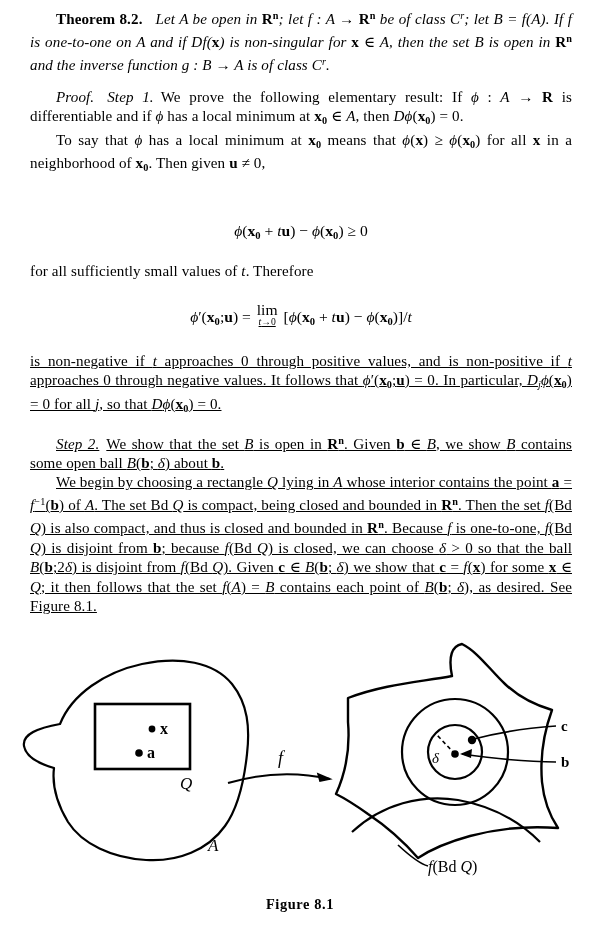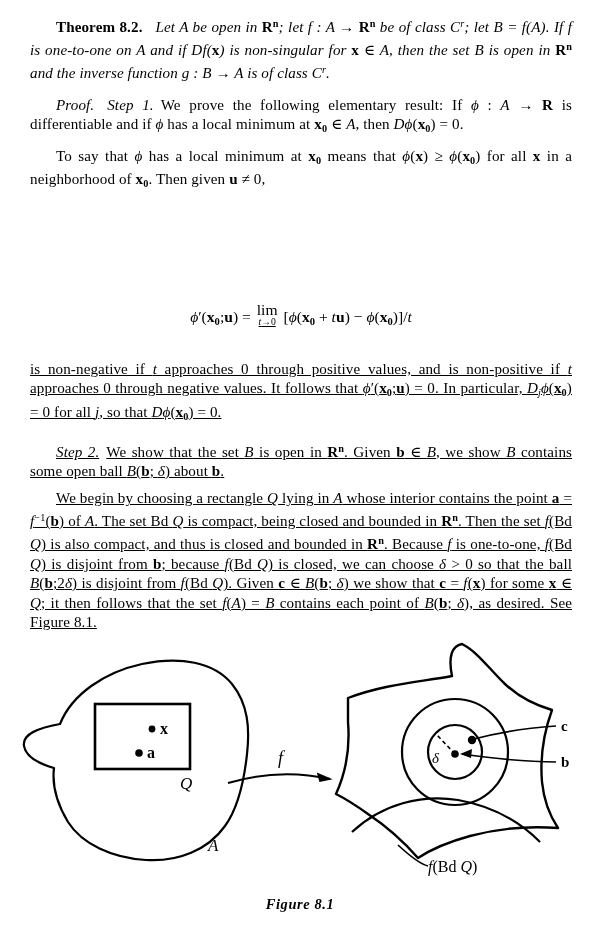--- a/index.html
+++ b/index.html
@@ -21,21 +21,21 @@
     width: 600px;
     height: 930px;
   }
   .textblock {
     position: absolute;
     left: 30px;
     top: 6px;
     width: 542px;
   }
   p.para {
-    margin: 8px 0 0 0;
+    margin: 0 0 0 0;
     font-size: 15.1px;
     line-height: 19.4px;
     text-align: justify;
     text-justify: inter-word;
     letter-spacing: 0.1px;
   }
   p.indent { text-indent: 26px; }
   p.gap-before { margin-top: 13px; }
   .bold { font-weight: bold; }
   .ital { font-style: italic; }
@@ -85,21 +85,20 @@
     height: 294px;
   }
   .figcaption {
     position: absolute;
     left: 0;
     top: 896px;
     width: 600px;
     text-align: center;
     font-size: 14.4px;
     font-weight: bold;
-    font-style: italic;
     letter-spacing: 0.6px;
   }
   .fig-label {
     font-family: "Liberation Serif", "DejaVu Serif", serif;
     font-size: 16px;
   }
   .fig-label-bd { font-weight: bold; }
 </style>
 </head>
 <body>
@@ -109,21 +108,27 @@
   <div class="textblock">
 
     <p class="para indent"><span class="bold">Theorem 8.2.</span><span class="sp-wide"></span><span class="ital">Let <span class="mi">A</span> be open in <span class="bb" style="font-style:normal">R</span><sup style="font-weight:bold;font-style:normal">n</sup>; let <span class="mi">f</span> : <span class="mi">A</span> → <span class="bb" style="font-style:normal">R</span><sup style="font-weight:bold;font-style:normal">n</sup> be of class <span class="mi">C</span><sup>r</sup>; let <span class="mi">B</span> = <span class="mi">f</span>(<span class="mi">A</span>). If <span class="mi">f</span> is one-to-one on <span class="mi">A</span> and if <span class="mi">D</span><span class="mi">f</span>(<span class="bb" style="font-style:normal">x</span>) is non-singular for <span class="bb" style="font-style:normal">x</span> ∈ <span class="mi">A</span>, then the set <span class="mi">B</span> is open in <span class="bb" style="font-style:normal">R</span><sup style="font-weight:bold;font-style:normal">n</sup> and the inverse function <span class="mi">g</span> : <span class="mi">B</span> → <span class="mi">A</span> is of class <span class="mi">C</span><sup>r</sup>.</span></p>
 
     <p class="para indent gap-before"><span class="ital">Proof.</span><span class="sp-wide"></span><span class="ital">Step 1.</span><span class="sp-mid"></span><span>We prove the following elementary result: If <span class="mi">ϕ</span> : <span class="mi">A</span> → <span class="bb">R</span> is differentiable and if <span class="mi">ϕ</span> has a local minimum at <span class="bb">x</span><sub>0</sub> ∈ <span class="mi">A</span>, then <span class="mi">D</span><span class="mi">ϕ</span>(<span class="bb">x</span><sub>0</sub>) = 0.</span></p>
 
     <p class="para indent"><span>To say that <span class="mi">ϕ</span> has a local minimum at <span class="bb">x</span><sub>0</sub> means that <span class="mi">ϕ</span>(<span class="bb">x</span>) ≥ <span class="mi">ϕ</span>(<span class="bb">x</span><sub>0</sub>) for all <span class="bb">x</span> in a neighborhood of <span class="bb">x</span><sub>0</sub>. Then given <span class="bb">u</span> ≠ 0,</span></p>
 
   </div>
 
-
+  <div class="display" id="eq1">
+    <span class="mi">ϕ</span>(<span class="bb">x</span><sub>0</sub> + <span class="mi">t</span><span class="bb">u</span>) − <span class="mi">ϕ</span>(<span class="bb">x</span><sub>0</sub>) ≥ 0
+  </div>
+
+  <div class="textblock" style="top:262px;">
+    <p class="para"><span>for all sufficiently small values of <span class="mi">t</span>. Therefore</span></p>
+  </div>
 
   <div class="display" id="eq2">
     <span class="mi">ϕ</span>′(<span class="bb">x</span><sub>0</sub>;<span class="bb">u</span>) = <span class="limop"><span class="lim-main">lim</span><span class="lim-sub"><span class="mi">t</span>→0</span></span> [<span class="mi">ϕ</span>(<span class="bb">x</span><sub>0</sub> + <span class="mi">t</span><span class="bb">u</span>) − <span class="mi">ϕ</span>(<span class="bb">x</span><sub>0</sub>)]/<span class="mi">t</span>
   </div>
 
   <div class="textblock" style="top:352px;text-decoration:underline;">
     <p class="para"><span>is non-negative if <span class="mi">t</span> approaches 0 through positive values, and is non-positive if <span class="mi">t</span> approaches 0 through negative values. It follows that <span class="mi">ϕ</span>′(<span class="bb">x</span><sub>0</sub>;<span class="bb">u</span>) = 0. In particular, <span class="mi">D</span><sub style="font-style:italic;font-weight:normal">j</sub><span class="mi">ϕ</span>(<span class="bb">x</span><sub>0</sub>) = 0 for all <span class="mi">j</span>, so that <span class="mi">D</span><span class="mi">ϕ</span>(<span class="bb">x</span><sub>0</sub>) = 0.</span></p>
 
     <p class="para indent gap-before"><span class="ital">Step 2.</span><span class="sp-mid"></span><span>We show that the set <span class="mi">B</span> is open in <span class="bb">R</span><sup style="font-weight:bold">n</sup>. Given <span class="bb">b</span> ∈ <span class="mi">B</span>, we show <span class="mi">B</span> contains some open ball <span class="mi">B</span>(<span class="bb">b</span>; <span class="mi">δ</span>) about <span class="bb">b</span>.</span></p>
 

